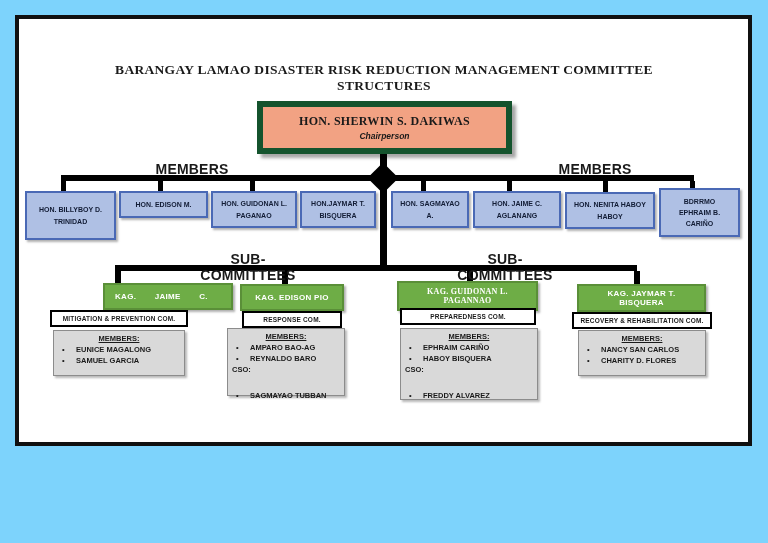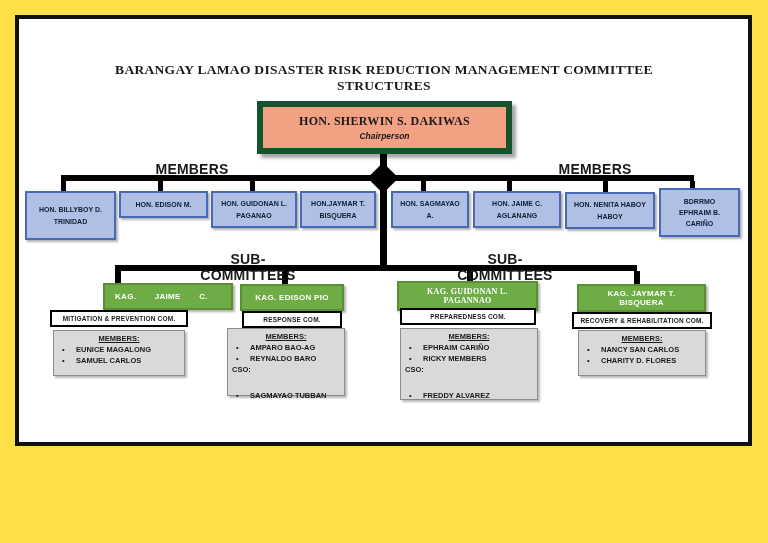--- a/index.html
+++ b/index.html
@@ -1,17 +1,17 @@
 <!DOCTYPE html>
 <html><head>
 <meta charset="utf-8">
 <style>
   html,body { margin:0; padding:0; background:#ffffff; }
   #canvas {
-    position:relative; width:768px; height:543px; background:#fde047;
+    position:relative; width:768px; height:543px; background:#7dd3fc;
     font-family:"Liberation Sans", sans-serif; overflow:hidden;
   }
   .frame {
     position:absolute; left:15px; top:15px; width:737px; height:431px;
     border:4px solid #101010; background:#ffffff; box-sizing:border-box;
   }
   
   .title {
     position:absolute; left:40px; top:62px; width:688px; text-align:center;
     font-family:"Liberation Serif", serif; font-weight:bold; color:#1a1a1a;
@@ -147,21 +147,21 @@
   <div class="gbox g1 justified">KAG. JAIME C.</div>
   <div class="wbox w1">MITIGATION &amp; PREVENTION COM.</div>
   <div class="mbox m1">
     <div class="members-head">MEMBERS:</div>
     <div class="mrow">
         <span class="bullet">•</span>
         <span>EUNICE MAGALONG</span>
       </div>
     <div class="mrow">
         <span class="bullet">•</span>
-        <span>SAMUEL CARLOS</span>
+        <span>SAMUEL GARCIA</span>
       </div>
   </div>
 
   <div class="gbox g2">KAG. EDISON PIO</div>
   <div class="wbox w2">RESPONSE COM.</div>
   <div class="mbox m2">
     <div class="members-head">MEMBERS:</div>
     <div class="mrow">
         <span class="bullet">•</span>
         <span>AMPARO BAO-AG</span>
@@ -180,21 +180,21 @@
   <div class="gbox g3">KAG. GUIDONAN L. PAGANNAO</div>
   <div class="wbox w3">PREPAREDNESS COM.</div>
   <div class="mbox m3">
     <div class="members-head">MEMBERS:</div>
     <div class="mrow">
         <span class="bullet">•</span>
         <span>EPHRAIM CARIÑO</span>
       </div>
     <div class="mrow">
         <span class="bullet">•</span>
-        <span>RICKY MEMBERS</span>
+        <span>HABOY BISQUERA</span>
       </div>
     <div class="cso-row">CSO:</div>
     <div class="mrow">
         <span class="bullet">•</span>
         <span>FREDDY ALVAREZ</span>
       </div>
   </div>
 
   <div class="gbox g4">KAG. JAYMAR T. BISQUERA</div>
   <div class="wbox w4">RECOVERY &amp; REHABILITATION COM.</div>

